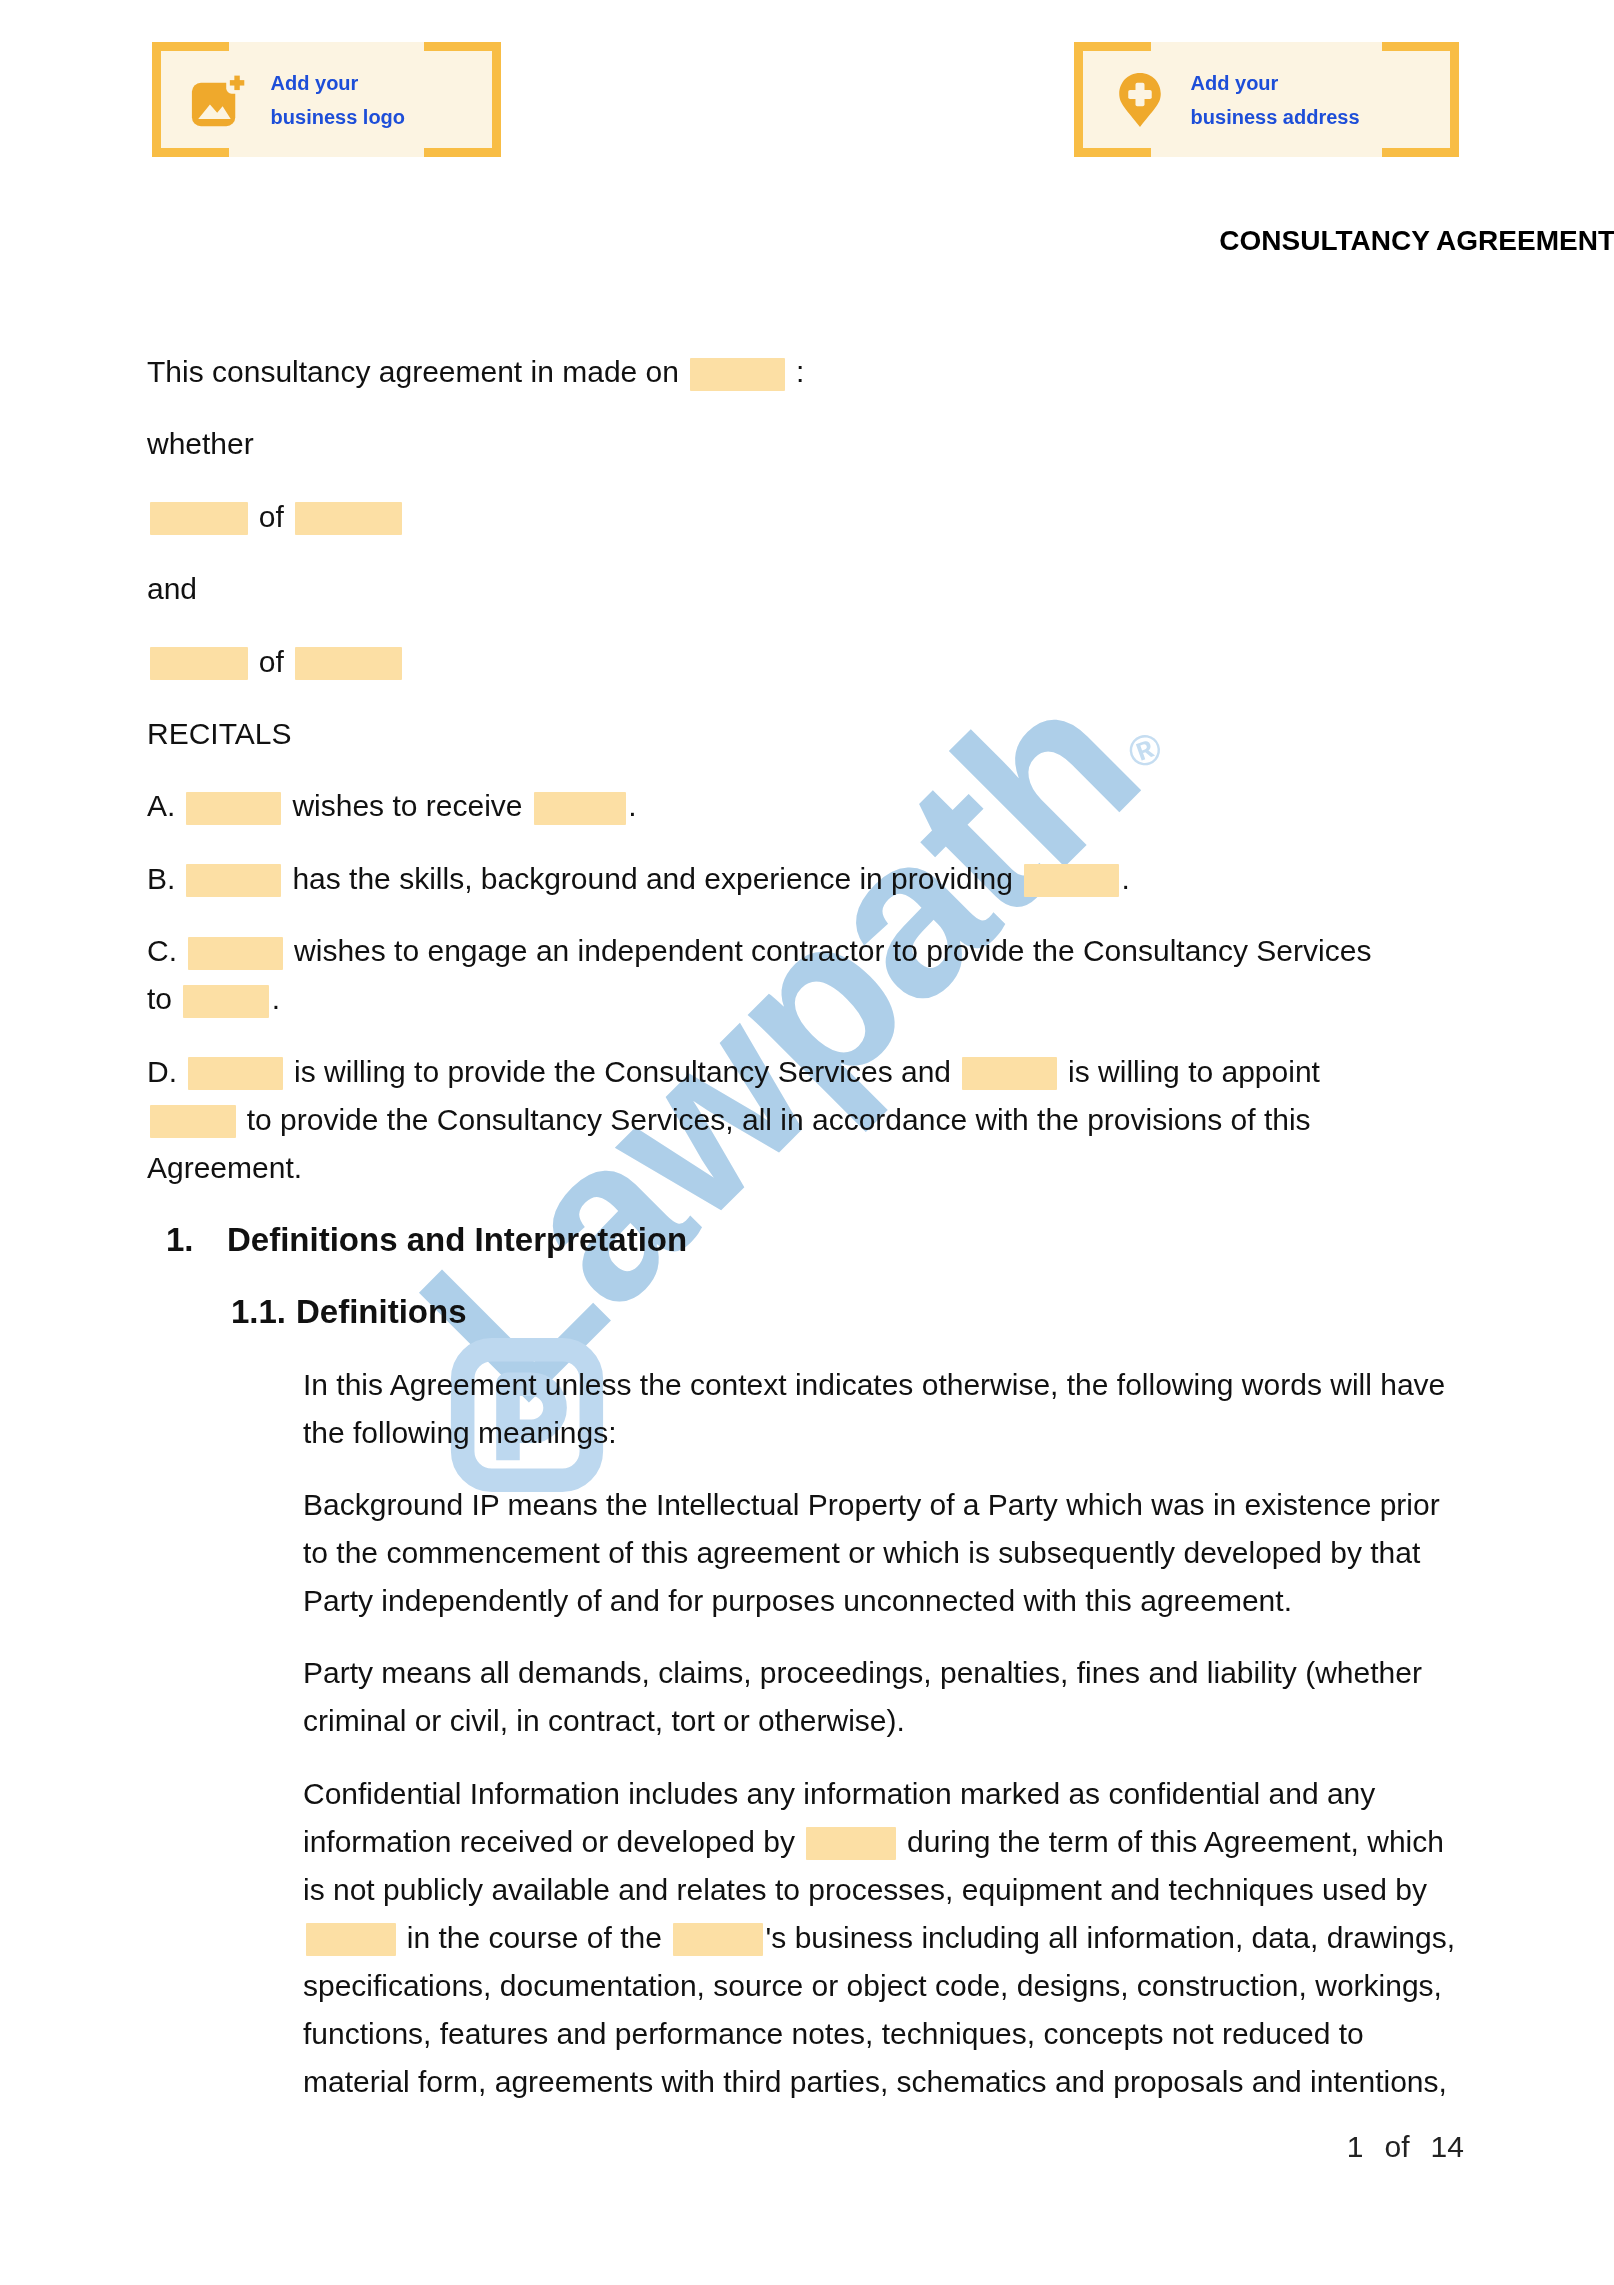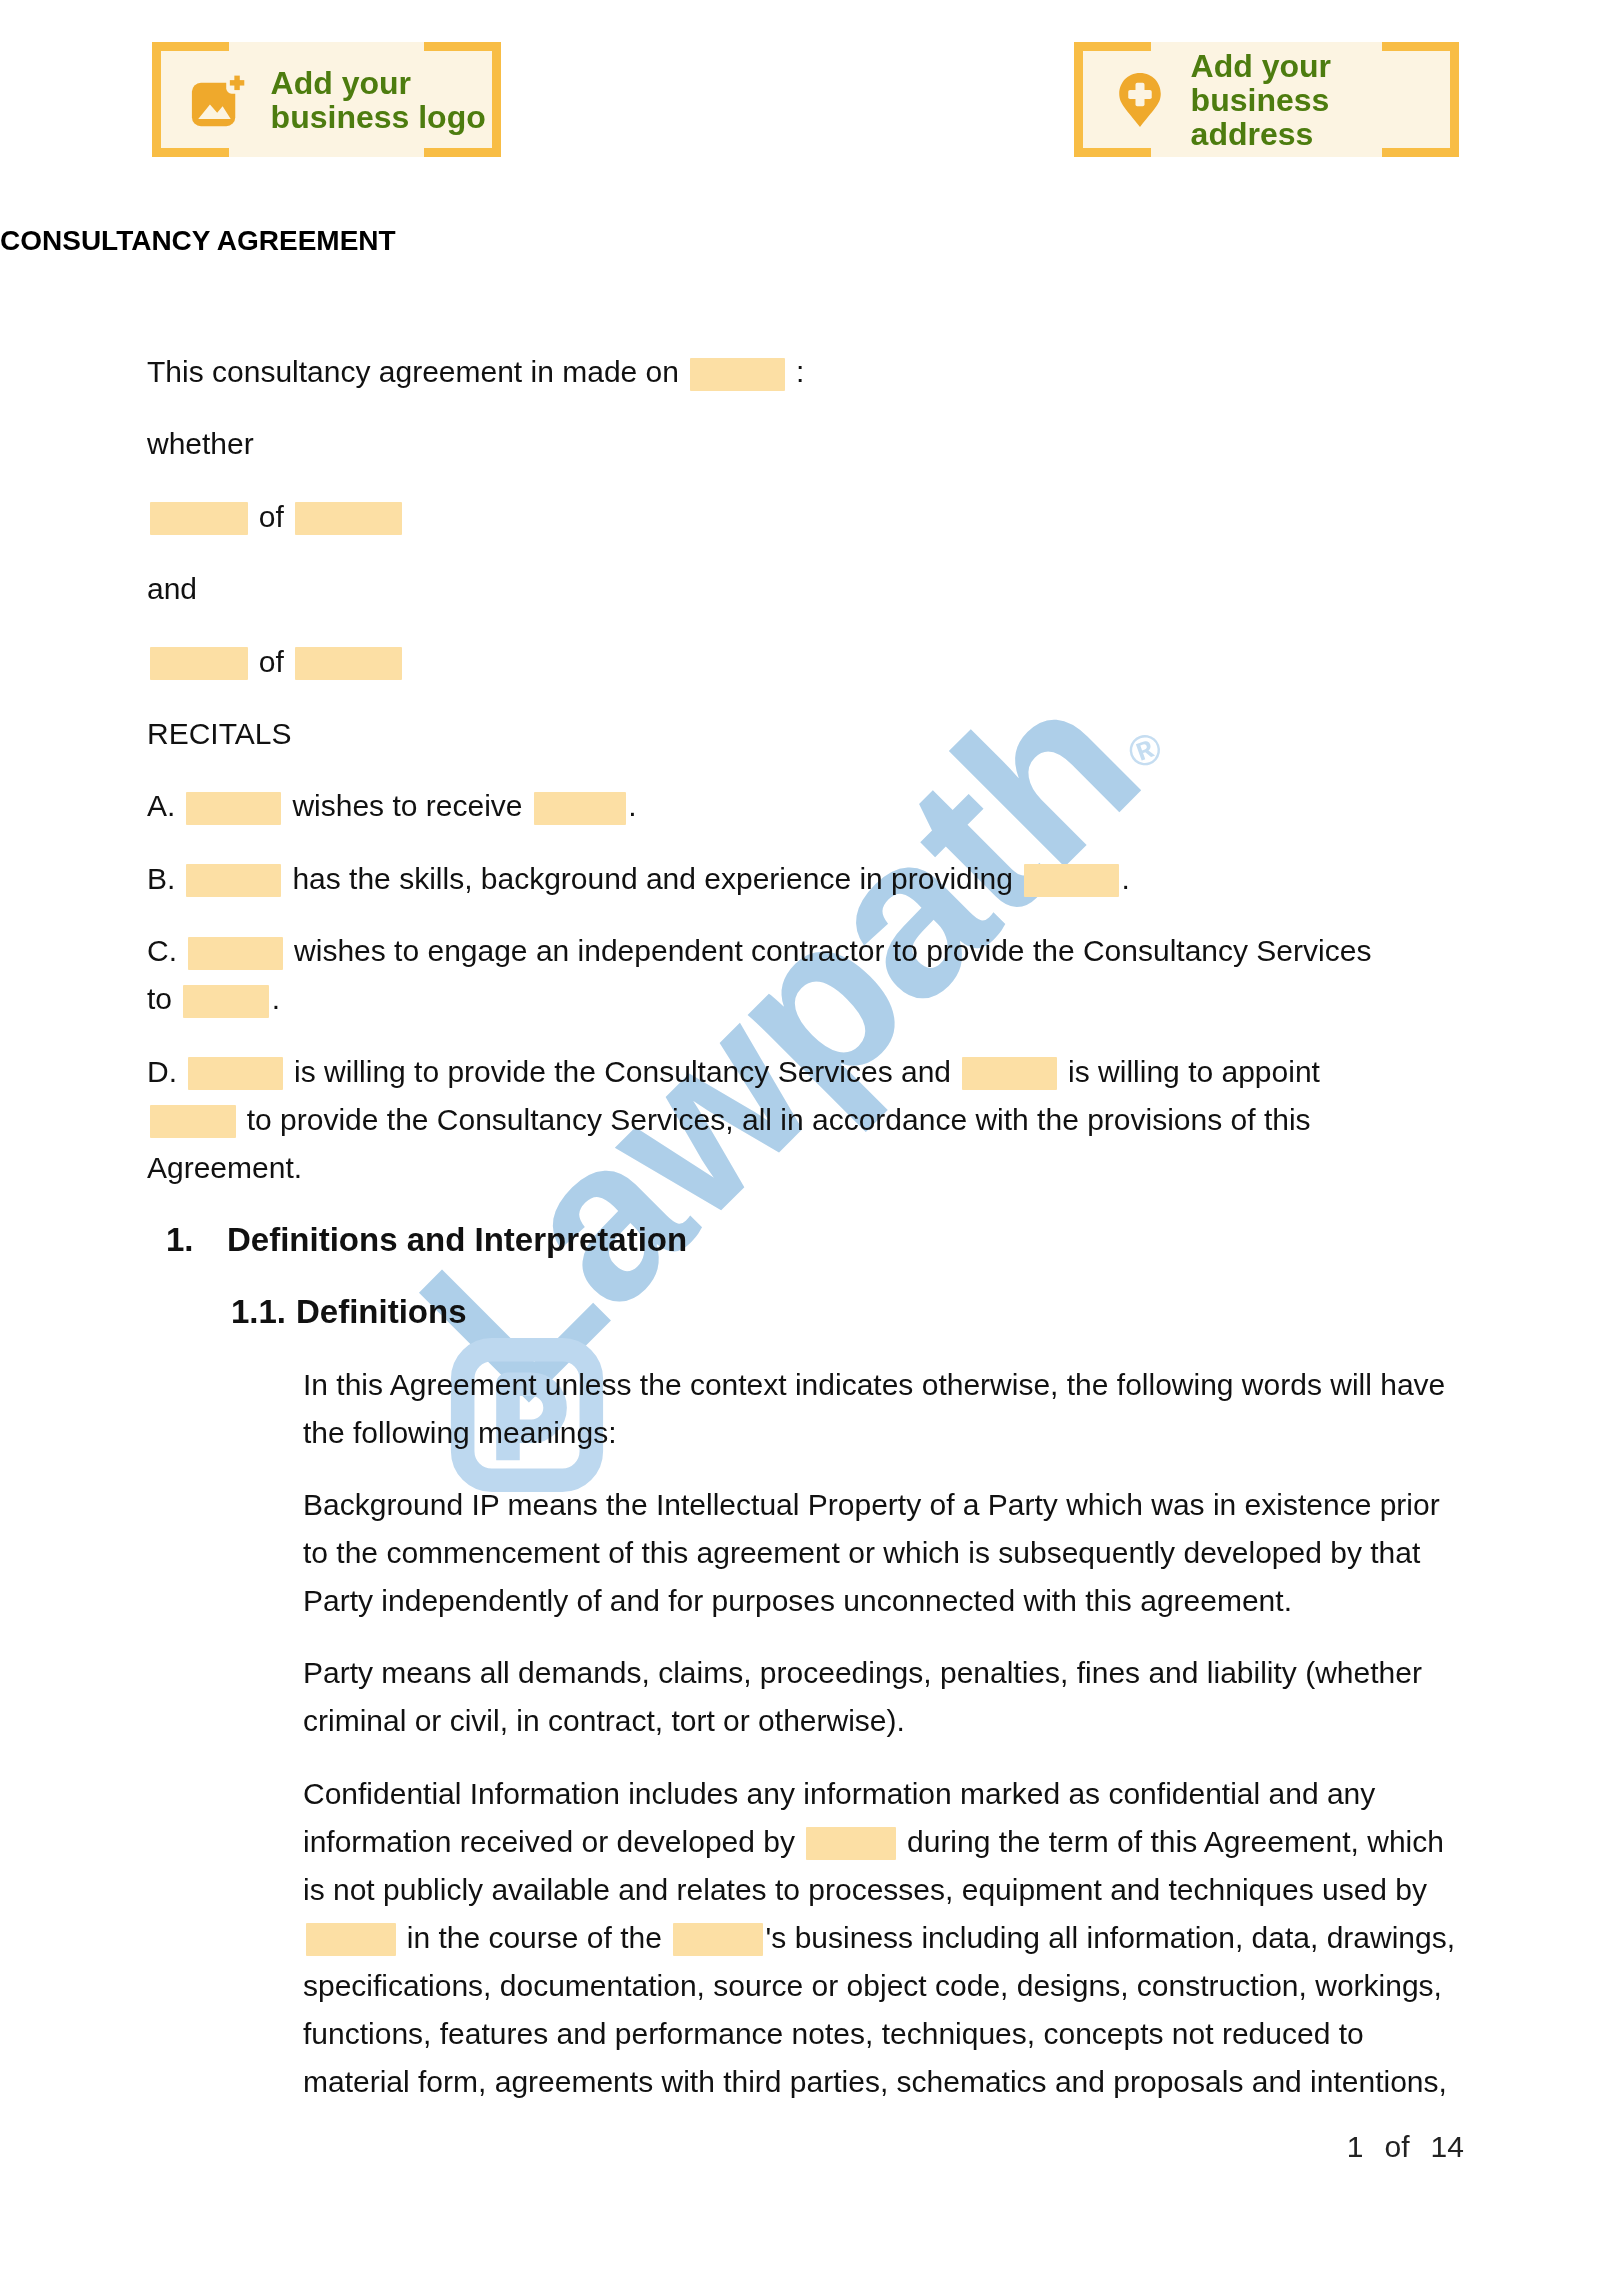--- a/index.html
+++ b/index.html
@@ -47,30 +47,30 @@
     background:#FCF4E2;
     display:flex;align-items:center;
     cursor:pointer;
   }
   .ph-box .bracket{position:absolute;top:0;bottom:0;width:77px;box-sizing:border-box;}
   .ph-box .bracket.left{left:0;border-left:9px solid #F8BD45;border-top:9px solid #F8BD45;border-bottom:9px solid #F8BD45;}
   .ph-box .bracket.right{right:0;border-right:9px solid #F8BD45;border-top:9px solid #F8BD45;border-bottom:9px solid #F8BD45;}
   .ph-box .icon{margin-left:38px;flex:0 0 auto;}
   .ph-box .lbl{
     margin-left:22.6px;
-    font-size:32px;line-height:34px;font-weight:bold;
-    color:#4d7c0f;
+    font-size:20px;line-height:34px;font-weight:bold;
+    color:#1d4ed8;
   }
   .box-logo{left:152px;width:349px;}
   .box-address{left:1074px;width:385px;}
   
   .content{position:relative;z-index:1;}
   .title{
     margin:0;padding:217px 0 83px 0;
-    text-align:left;
+    text-align:right;
     font-size:28px;line-height:48px;font-weight:bold;
     color:#000;
   }
   .par{
     font-size:30px;line-height:48px;
     margin:0 0 24.4px 147px;
     max-width:1230px;
     white-space:pre-wrap;
   }
   .par.def{margin-left:303px;max-width:1170px;}

